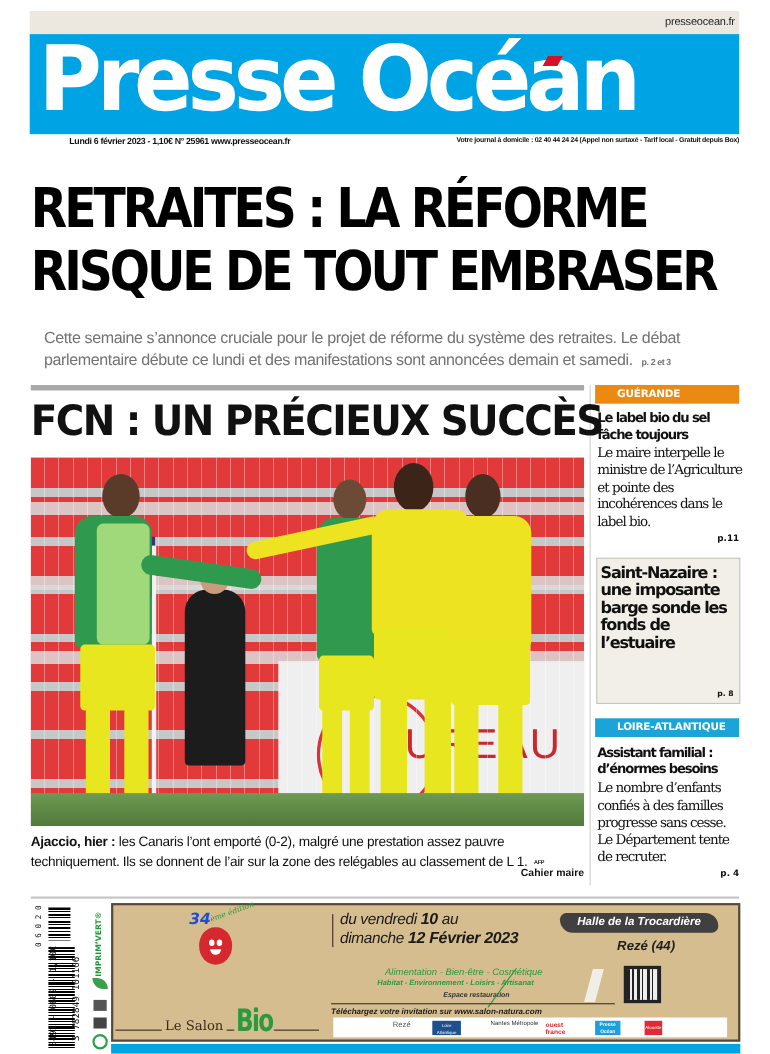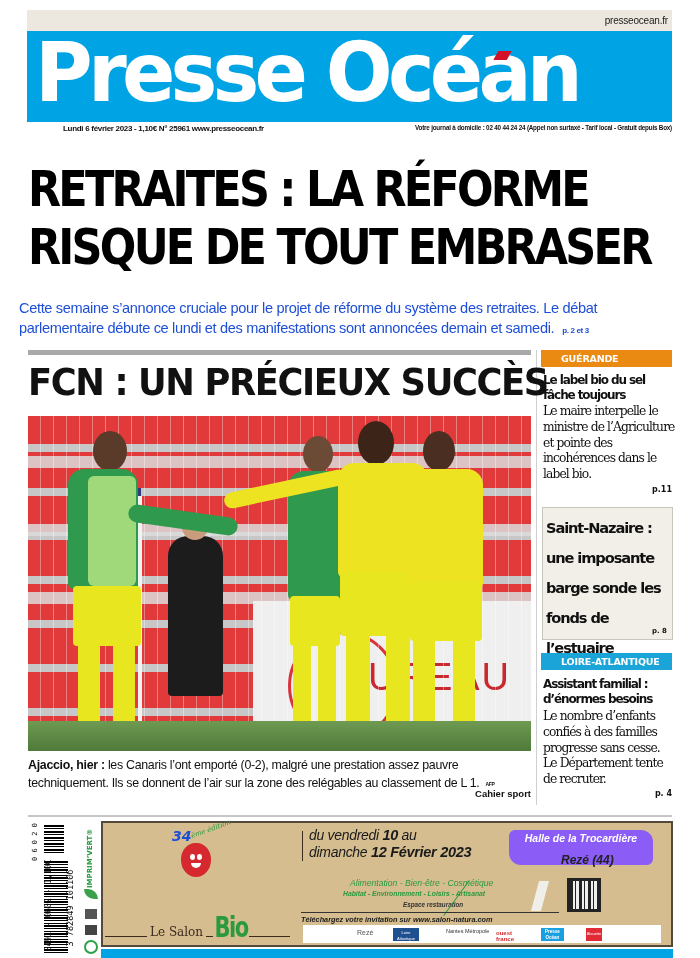--- a/index.html
+++ b/index.html
@@ -12,21 +12,21 @@
   .topbar .edition .sub { font-size: 14px; margin-left: 4px; letter-spacing: -0.2px; }
   .topbar .site { position: absolute; right: 4px; top: 5px; font-family: "Liberation Sans", sans-serif; font-size: 10px; color: #222; letter-spacing: -0.2px; padding-left: 36px; }
   .blueband { position: absolute; left: 27px; top: 31px; width: 645px; height: 91px; background: #00a4e4; overflow: hidden; }
   .logo { position: absolute; left: 8px; top: -6px; font-family: "DejaVu Sans", sans-serif; font-weight: bold; font-size: 82px; color: #ffffff; letter-spacing: -5px; white-space: nowrap; transform: scaleX(0.96); transform-origin: left center; }
   .logo .accent { position: absolute; width: 14px; height: 9px; background: #d3122a; transform: skewX(-30deg); left: 480px; top: 26px; }
   .dateline { position: absolute; left: 27px; top: 124px; font-family: "Liberation Sans", sans-serif; font-weight: bold; font-size: 8px; color: #111; letter-spacing: -0.3px; white-space: nowrap; margin-left: 36px; }
   .hotline { position: absolute; right: 28px; top: 124px; font-family: "Liberation Sans", sans-serif; font-weight: bold; font-size: 6.3px; color: #111; letter-spacing: -0.2px; white-space: nowrap; }
 
   
   .headline { position: absolute; left: 28px; top: 160px; width: 645px; font-family: "DejaVu Sans", sans-serif; font-weight: bold; font-size: 50px; line-height: 58px; color: #000; letter-spacing: -3.2px; transform: scaleX(0.86); transform-origin: left top; white-space: nowrap; }
-  .lede { position: absolute; left: 19px; top: 298px; width: 650px; font-family: "Liberation Sans", sans-serif; font-size: 14.6px; line-height: 20px; color: #1d4ed8; letter-spacing: -0.35px; }
+  .lede { position: absolute; left: 40px; top: 298px; width: 650px; font-family: "Liberation Sans", sans-serif; font-size: 14.6px; line-height: 20px; color: #737373; letter-spacing: -0.35px; }
   .lede .pageref { font-weight: bold; font-size: 8px; margin-left: 8px; }
 
   
   .rule-gray { position: absolute; left: 28px; top: 350px; width: 503px; height: 5px; background: #a9a9a9; }
   .col-divider { position: absolute; left: 536px; top: 350px; width: 1px; height: 455px; background: #cfcfcf; }
   .fcn-title { position: absolute; left: 28px; top: 357px; font-family: "DejaVu Sans", sans-serif; font-size: 38px; line-height: 50px; color: #111; letter-spacing: -1.5px; white-space: nowrap; transform: scaleX(0.93); transform-origin: left top; }
 
   .photo { position: absolute; left: 28px; top: 416px; width: 503px; height: 335px; overflow: hidden; background: #d9d9d9; }
   .photo .stand-red { position: absolute; left: 0; top: 0; width: 100%; height: 100%;
      background:
@@ -56,21 +56,21 @@
   .cahier { position: absolute; right: 169px; top: 788px; font-family: "Liberation Sans", sans-serif; font-weight: bold; font-size: 9.5px; color: #111; }
 
   
   .kicker { position: absolute; left: 541px; width: 131px; height: 17px; font-family: "DejaVu Sans", sans-serif; font-weight: bold; font-size: 9.5px; color: #ffffff; padding: 3px 0 0 20px; letter-spacing: -0.2px; }
   .kicker.orange { top: 350px; background: #ea8a12; }
   .kicker.blue { top: 653px; background: #1aa4d8; }
   .side-title { position: absolute; left: 543px; width: 132px; font-family: "DejaVu Sans", sans-serif; font-weight: bold; font-size: 12px; line-height: 15px; color: #111; letter-spacing: -1.1px; }
   .side-body { position: absolute; left: 543px; width: 132px; font-family: "DejaVu Serif", serif; font-size: 12.3px; line-height: 15.8px; color: #111; letter-spacing: -0.9px; }
   .side-page { position: absolute; right: 28px; font-family: "DejaVu Sans", sans-serif; font-weight: bold; font-size: 8px; color: #111; }
   .boxed { position: absolute; left: 542px; top: 507px; width: 131px; height: 133px; background: #f2efe8; border: 1px solid #c8c5bd; }
-  .boxed .bt { position: absolute; left: 3px; top: 5px; width: 128px; font-family: "DejaVu Sans", sans-serif; font-weight: bold; font-size: 14.6px; line-height: 30px; color: #111; letter-spacing: -1.1px; }
+  .boxed .bt { position: absolute; left: 3px; top: 5px; width: 128px; font-family: "DejaVu Sans", sans-serif; font-weight: bold; font-size: 14.6px; line-height: 16px; color: #111; letter-spacing: -1.1px; }
   .boxed .bp { position: absolute; right: 5px; bottom: 4px; font-family: "DejaVu Sans", sans-serif; font-weight: bold; font-size: 7px; padding-left: 16px; }
 
   
   .rule-bottom { position: absolute; left: 28px; top: 815px; width: 644px; height: 2px; background: #c6c6c6; }
   .barcode-area { position: absolute; left: 28px; top: 821px; width: 50px; height: 130px; }
   .barcode-big { position: absolute; left: 16px; top: 40px; width: 24px; height: 92px;
      background: repeating-linear-gradient(180deg, #000 0 2px, #fff 2px 3px, #000 3px 4px, #fff 4px 6px, #000 6px 7px, #fff 7px 8px); }
   .barcode-small { position: absolute; left: 16px; top: 4px; width: 20px; height: 30px;
      background: repeating-linear-gradient(180deg, #000 0 2px, #fff 2px 3px, #000 3px 4px, #fff 4px 6px); }
   .barcode-num { position: absolute; left: -50px; top: 80px; width: 140px; font-family: "DejaVu Sans Mono", monospace; font-size: 8px; color: #111; transform: rotate(-90deg); white-space: nowrap; text-align: center; }
@@ -93,21 +93,21 @@
   .ad .tomato .eye1 { left: 9px; } .ad .tomato .eye2 { left: 16px; }
   .ad .tomato .mouth { position: absolute; left: 10px; top: 20px; width: 10px; height: 5px; background: #fff; border-radius: 0 0 6px 6px; }
   .ad .natura { position: absolute; left: 37px; top: 48px; font-family: "DejaVu Serif", serif; font-style: italic; font-weight: bold; font-size: 42px; color: #3b2a20; letter-spacing: -2px; }
   .ad .salon-line { position: absolute; left: 4px; top: 115px; width: 185px; height: 1px; background: #3b2a20; }
   .ad .salon { position: absolute; left: 46px; top: 104px; padding: 0 3px; background: #d5bd8f; font-family: "DejaVu Serif", serif; font-size: 12px; color: #3b2a20; }
   .ad .bio { position: absolute; left: 112px; top: 90px; padding: 0 2px; background: #d5bd8f; font-family: "DejaVu Sans", sans-serif; font-weight: bold; font-size: 28px; color: #2b9a3e; letter-spacing: -2px; transform: scaleX(0.75); transform-origin: left top; }
   .ad .vline { position: absolute; left: 201px; top: 10px; width: 1px; height: 30px; background: #3b2a20; }
   .ad .dates1, .ad .dates2 { position: absolute; left: 208px; font-family: "Liberation Sans", sans-serif; font-style: italic; font-size: 14px; color: #1a1a1a; letter-spacing: -0.3px; white-space: nowrap; }
   .ad .dates1 { top: 6px; } .ad .dates2 { top: 23px; }
   .ad .dates1 b, .ad .dates2 b { font-weight: bold; font-size: 14.5px; }
-  .ad .venue { position: absolute; left: 408px; top: 9px; width: 144px; height: 35px; background: #8b5cf6; border-radius: 6px 12px 6px 12px; font-family: "Liberation Sans", sans-serif; font-style: italic; font-weight: bold; font-size: 10.5px; color: #fff; text-align: center; padding-top: 2px; }
+  .ad .venue { position: absolute; left: 408px; top: 9px; width: 144px; height: 18px; background: #404040; border-radius: 6px 12px 6px 12px; font-family: "Liberation Sans", sans-serif; font-style: italic; font-weight: bold; font-size: 10.5px; color: #fff; text-align: center; padding-top: 2px; }
   .ad .city { position: absolute; left: 460px; top: 32px; font-family: "Liberation Sans", sans-serif; font-style: italic; font-weight: bold; font-size: 12px; color: #222; }
   .ad .themes1 { position: absolute; left: 249px; top: 57px; font-family: "Liberation Sans", sans-serif; font-style: italic; font-size: 8.6px; color: #2b9a3e; white-space: nowrap; }
   .ad .themes2 { position: absolute; left: 242px; top: 69px; font-family: "Liberation Sans", sans-serif; font-style: italic; font-weight: bold; font-size: 6.8px; color: #2b9a3e; white-space: nowrap; }
   .ad .resto { position: absolute; left: 302px; top: 80px; font-family: "Liberation Sans", sans-serif; font-style: italic; font-weight: bold; font-size: 6.3px; color: #333; white-space: nowrap; }
   .ad .slash { position: absolute; left: 355px; top: 55px; width: 1px; height: 44px; background: #2b9a3e; transform: rotate(36deg); }
   .ad .rule2 { position: absolute; left: 200px; top: 91px; width: 258px; height: 1px; background: #333; }
   .ad .download { position: absolute; left: 200px; top: 94px; font-family: "Liberation Sans", sans-serif; font-style: italic; font-weight: bold; font-size: 7.3px; color: #1a1a1a; white-space: nowrap; }
   .ad .qr { position: absolute; left: 466px; top: 57px; width: 34px; height: 34px; background:
       repeating-linear-gradient(90deg, #222 0 3px, #eee 3px 5px, #222 5px 6px, #eee 6px 9px),
       #eee; border: 3px solid #222; }
@@ -198,21 +198,21 @@
       <div class="shorts" style="left:22px;top:150px;width:72px;height:60px;"></div>
       <div class="legs" style="left:25px;top:205px;width:22px;height:100px;"></div>
       <div class="legs" style="left:65px;top:205px;width:22px;height:100px;"></div>
     </div>
 
     <div class="pitch"></div>
   </div>
   <p class="caption">
     <span class="lead">Ajaccio, hier :</span><span> les Canaris l’ont emporté (0-2), malgré une prestation assez pauvre techniquement. Ils se donnent de l’air sur la zone des relégables au classement de L 1.</span><span class="credit">AFP</span>
   </p>
-  <div class="cahier">Cahier sport</div>
+  <div class="cahier">Cahier maire</div>
 </section>
 
 <aside>
   <div class="kicker orange">GUÉRANDE</div>
   <div class="side-title" style="top:373px;">Le label bio du sel fâche toujours</div>
   <div class="side-body" style="top:404px;">Le maire interpelle le ministre de l’Agriculture et pointe des incohérences dans le label bio.</div>
   <div class="side-page" style="top:485px;">p.11</div>
 
   <div class="boxed">
     <div class="bt">Saint-Nazaire : une imposante barge sonde les fonds de l’estuaire</div>

